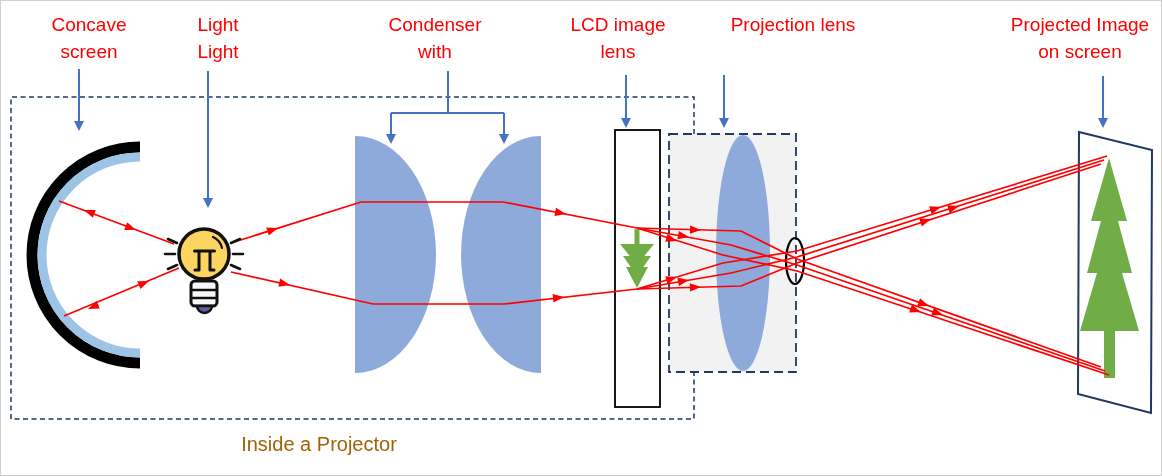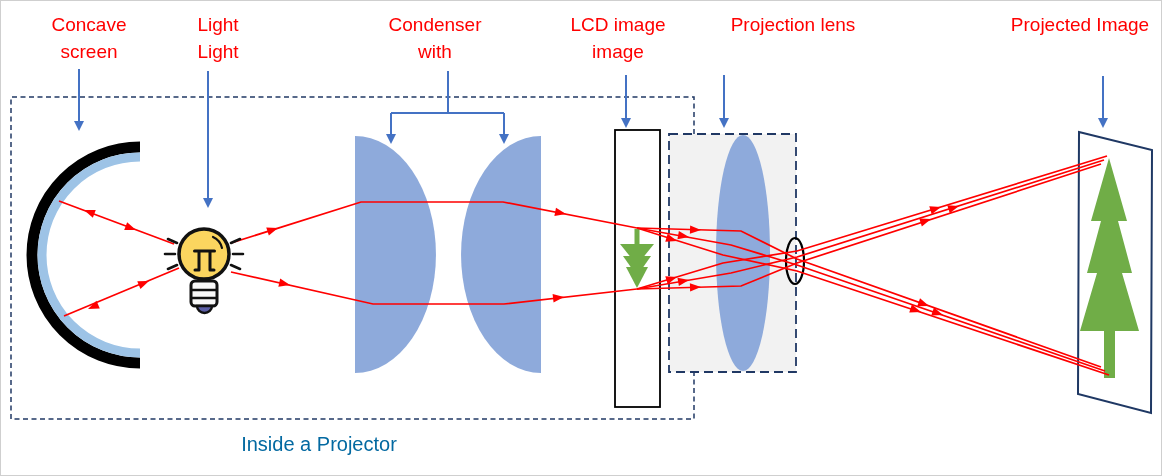--- a/index.html
+++ b/index.html
@@ -20,21 +20,21 @@
     font-size:19px;
     line-height:27px;
     text-align:center;
     white-space:nowrap;
     font-weight:400;
   }
   .lbl span{display:block;}
   .caption{
     position:absolute;
     transform:translateX(-50%);
-    color:#0369a1;
+    color:#a16207;
     font-size:20px;
     white-space:nowrap;
   }
 </style>
 </head>
 <body>
 
 <div class="canvas">
 
   <svg width="1162" height="476" viewBox="0 0 1162 476">
@@ -138,22 +138,23 @@
   <div class="lbl" style="left:217px;top:10px">
     <span>Light</span>
     <span>Light</span>
   </div>
   <div class="lbl" style="left:434px;top:10px">
     <span>Condenser</span>
     <span>with</span>
   </div>
   <div class="lbl" style="left:617px;top:10px">
     <span>LCD image</span>
-    <span>image</span>
+    <span>lens</span>
   </div>
   <div class="lbl" style="left:792px;top:10px">
     <span>Projection lens</span>
   </div>
   <div class="lbl" style="left:1079px;top:10px">
     <span>Projected Image</span>
+    <span>on screen</span>
   </div>
   <div class="caption" style="left:318px;top:432px">Inside a Projector</div>
 </div>
 
 </body></html>

